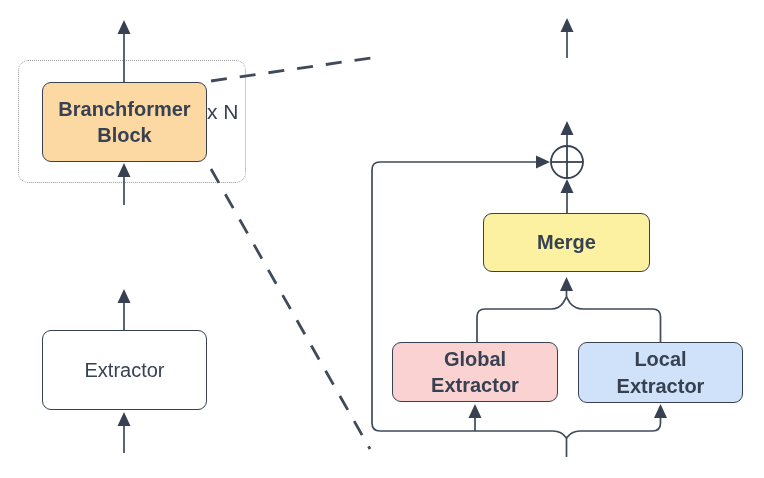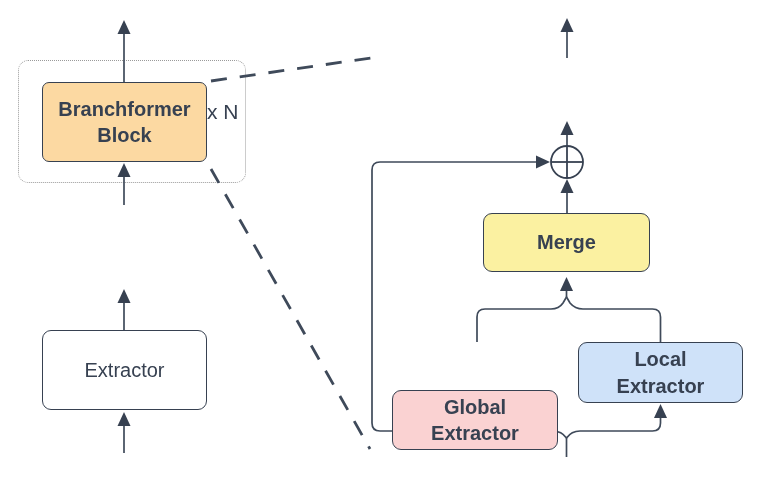--- a/index.html
+++ b/index.html
@@ -81,33 +81,33 @@
       <polygon points="660.5,404 654,418 667,418"></polygon>
     </g>
 
     <g stroke="#374151" stroke-width="1.8">
       <circle cx="567" cy="162" r="16" fill="#ffffff"></circle>
       <line x1="567" y1="146" x2="567" y2="178"></line>
       <line x1="551" y1="162" x2="583" y2="162"></line>
     </g>
   </svg>
 
-  <div class="box box-branchformer bold" style="background-color: rgb(252, 217, 162); border-radius: 7px;">
+  <div class="box box-branchformer bold" style="background-color: rgb(252, 217, 162);">
     <span>Branchformer
 Block</span>
   </div>
   <div class="repeat-label">x N</div>
   <div class="box box-frontend">
     <span>Extractor</span>
   </div>
 
   <div class="box box-merge bold" style="background-color: rgb(251, 241, 161);">
     <span>Merge</span>
   </div>
-  <div class="box box-global bold" style="background-color: rgb(250, 210, 210); margin-top: 48px;">
+  <div class="box box-global bold" style="background-color: rgb(250, 210, 210);">
     <span>Global
 Extractor</span>
   </div>
   <div class="box box-local bold" style="background-color: rgb(207, 226, 249);">
     <span>Local
 Extractor</span>
   </div>
 
 </div>
 

